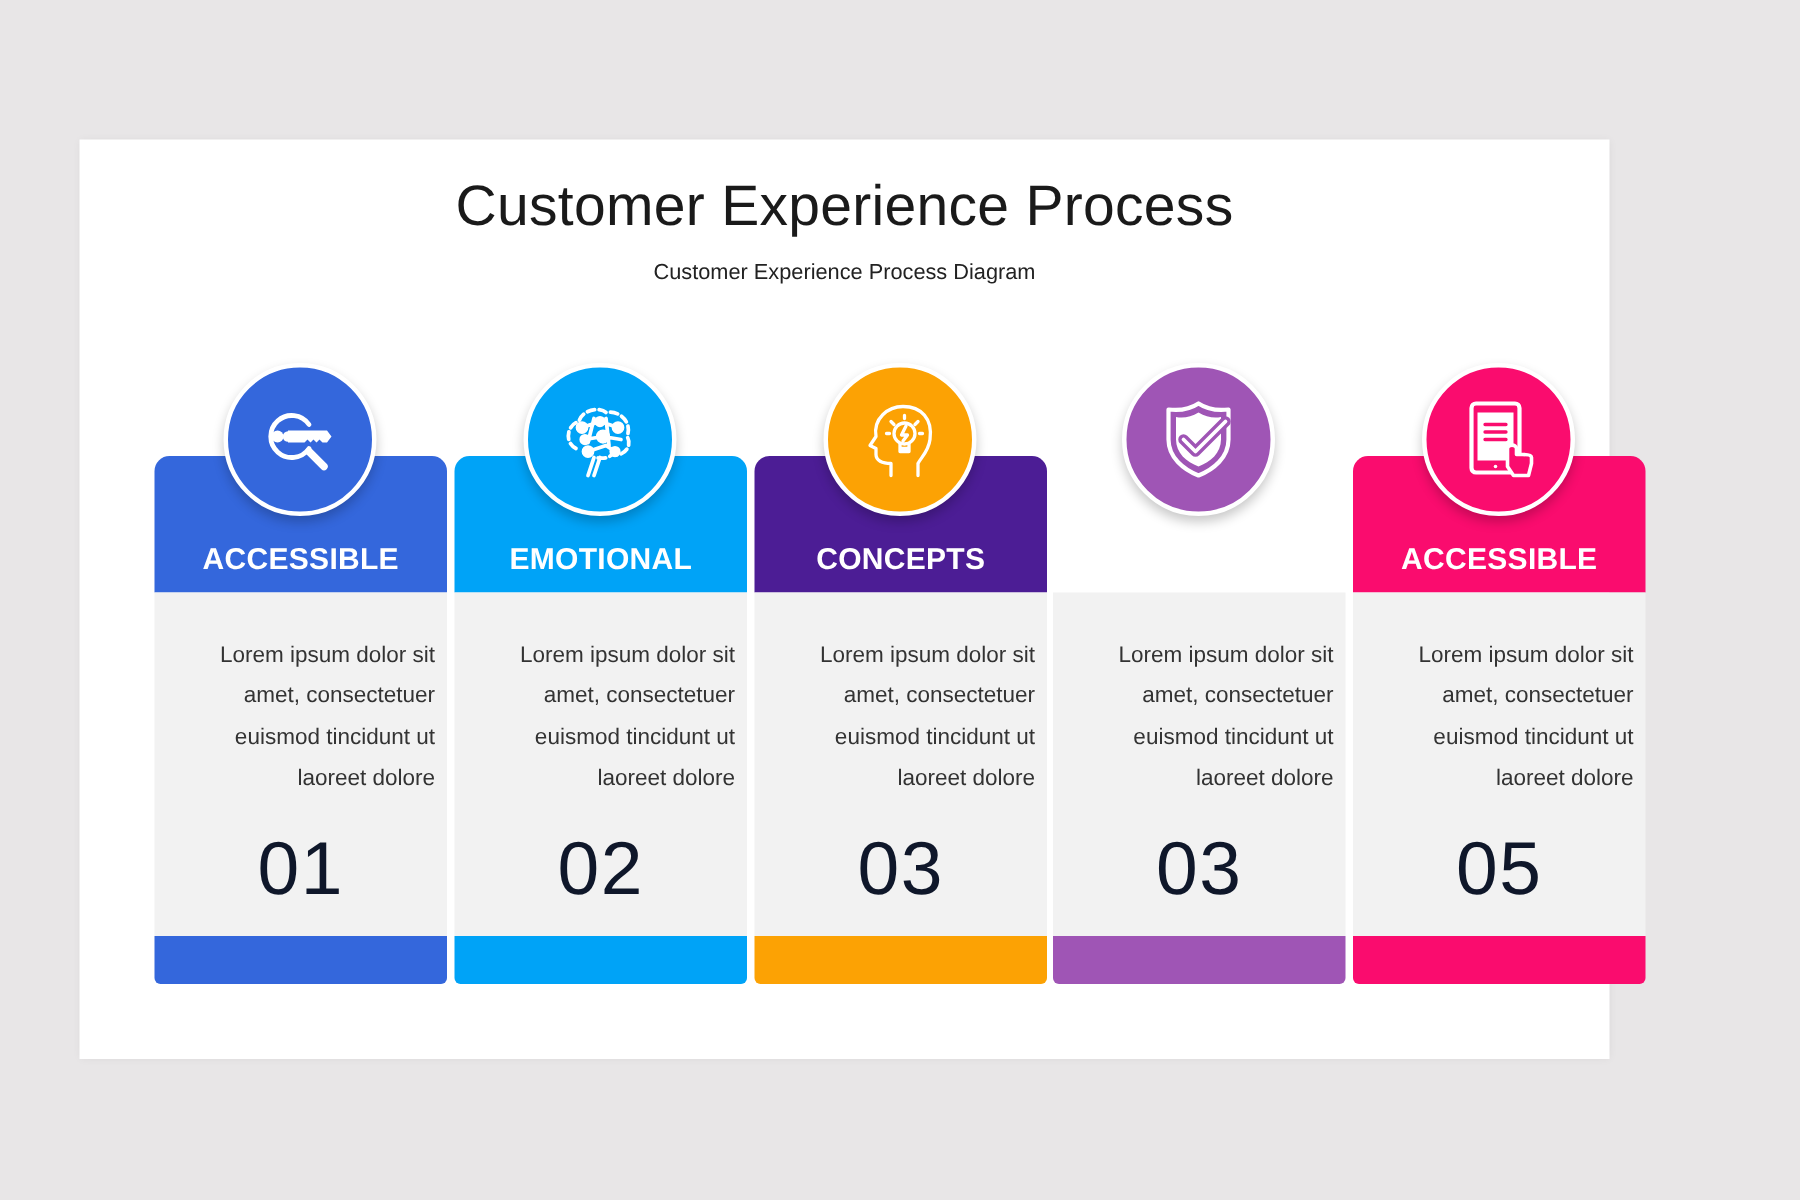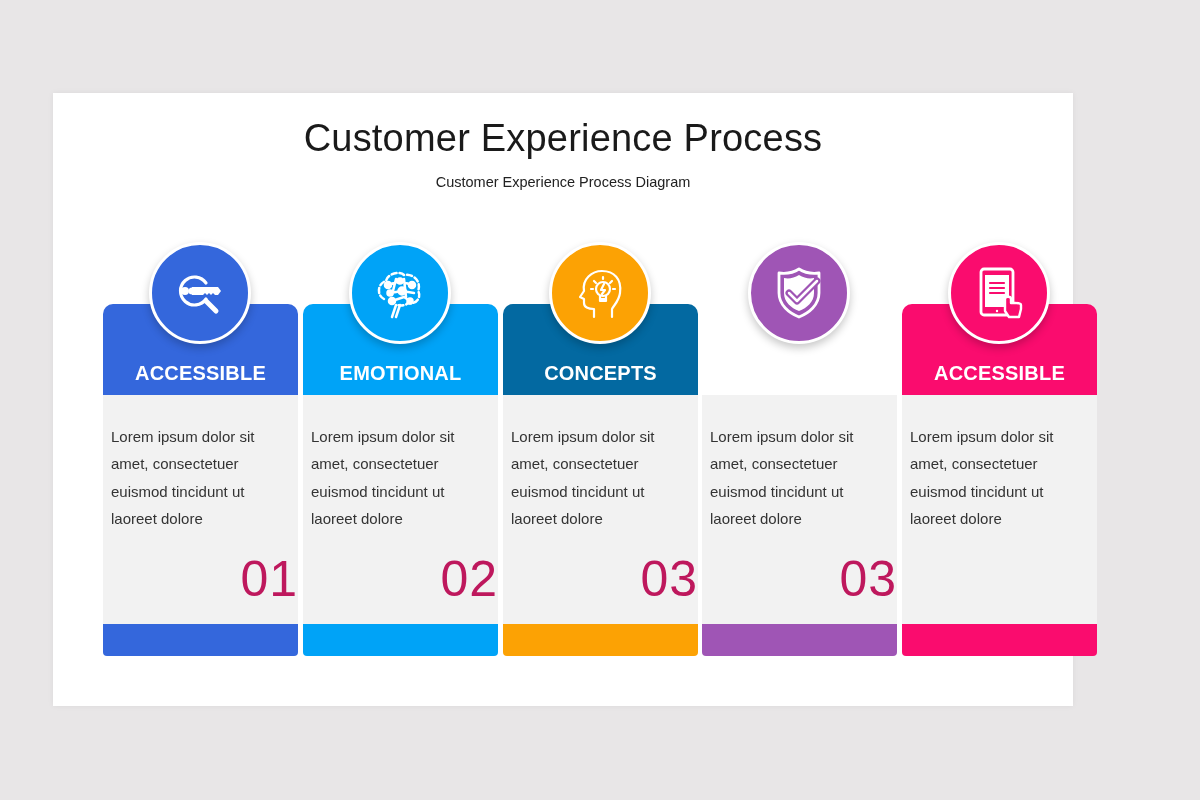--- a/index.html
+++ b/index.html
@@ -54,31 +54,31 @@
     }
     .card-body {
       position: absolute;
       left: 0; top: 91px;
       width: 100%; height: 229px;
       background: #f2f2f2;
     }
     .card-text {
       position: absolute;
       left: 8px; right: 8px; top: 28px;
-      text-align: left;
+      text-align: right;
       font-size: 15px;
       line-height: 27.3px;
       color: #333;
     }
     .card-number {
       position: absolute;
       left: 0; right: 0; top: 155px;
-      text-align: right;
+      text-align: center;
       font-size: 50px;
-      color: #be185d;
+      color: #0f172a;
       letter-spacing: 1px;
     }
     .card-footer {
       position: absolute;
       left: 0; top: 320px;
       width: 100%; height: 32px;
       border-radius: 0 0 4px 4px;
     }
     .icon-circle {
       position: absolute;
@@ -137,21 +137,21 @@
       </svg>
     </div>
     <div class="card-body">
       <div class="card-text">Lorem ipsum dolor sit amet, consectetuer euismod tincidunt ut laoreet dolore</div>
       <div class="card-number">02</div>
     </div>
     <div class="card-footer" style="background: rgb(0, 163, 247);"></div>
   </div>
 
   <div class="card" style="left:450px;">
-    <div class="card-header" style="background: #0369a1;">
+    <div class="card-header" style="background: #4c1d95;">
       <div class="card-label">CONCEPTS</div>
     </div>
     <div class="icon-circle" style="background: rgb(252, 162, 4);">
       <svg viewBox="0 0 60 60" fill="none" stroke="#fff" stroke-width="2.2" stroke-linecap="round" stroke-linejoin="round">
         <path d="M24 54 L24 46 C18 46 14 44 14 40 L14 36 L10 34 L14 28 C12 16 22 8 32 8 C44 8 52 16 50 30 C49 38 44 42 42 46 L42 54"></path>
         <circle cx="33" cy="26" r="7"></circle>
         <path d="M30 33 L30 38 H36 V33 M30 36 H36"></path>
         <path d="M34 21 L31 27 H35 L32 31"></path>
         <path d="M33 14 V16 M24 18 L26 20 M42 18 L40 20 M21 26 H23 M43 26 H45"></path>
       </svg>
@@ -187,16 +187,17 @@
       <svg viewBox="0 0 60 60" fill="none" stroke="#fff" stroke-width="2.8" stroke-linecap="round" stroke-linejoin="round">
         <rect x="12" y="6" width="32" height="46" rx="3"></rect>
         <rect x="16" y="12" width="24" height="32" fill="#fff" stroke="none"></rect>
         <path d="M21 20 H35 M21 25 H35 M21 30 H35" stroke="#fa0c6e" stroke-width="2.2"></path>
         <circle cx="28" cy="48" r="1.2" fill="#fff" stroke="none"></circle>
         <path d="M36 36 L36 48 L40 54 H50 L52 46 L52 42 C52 40 48 40 46 40 L42 40 L42 36 C42 33 36 33 36 36 Z" fill="#fa0c6e" stroke="#fff" stroke-width="2.4"></path>
       </svg>
     </div>
     <div class="card-body">
       <div class="card-text">Lorem ipsum dolor sit amet, consectetuer euismod tincidunt ut laoreet dolore</div>
+      <div class="card-number">05</div>
     </div>
     <div class="card-footer" style="background: rgb(250, 12, 110);"></div>
   </div>
 </div>
 
 </body></html>

